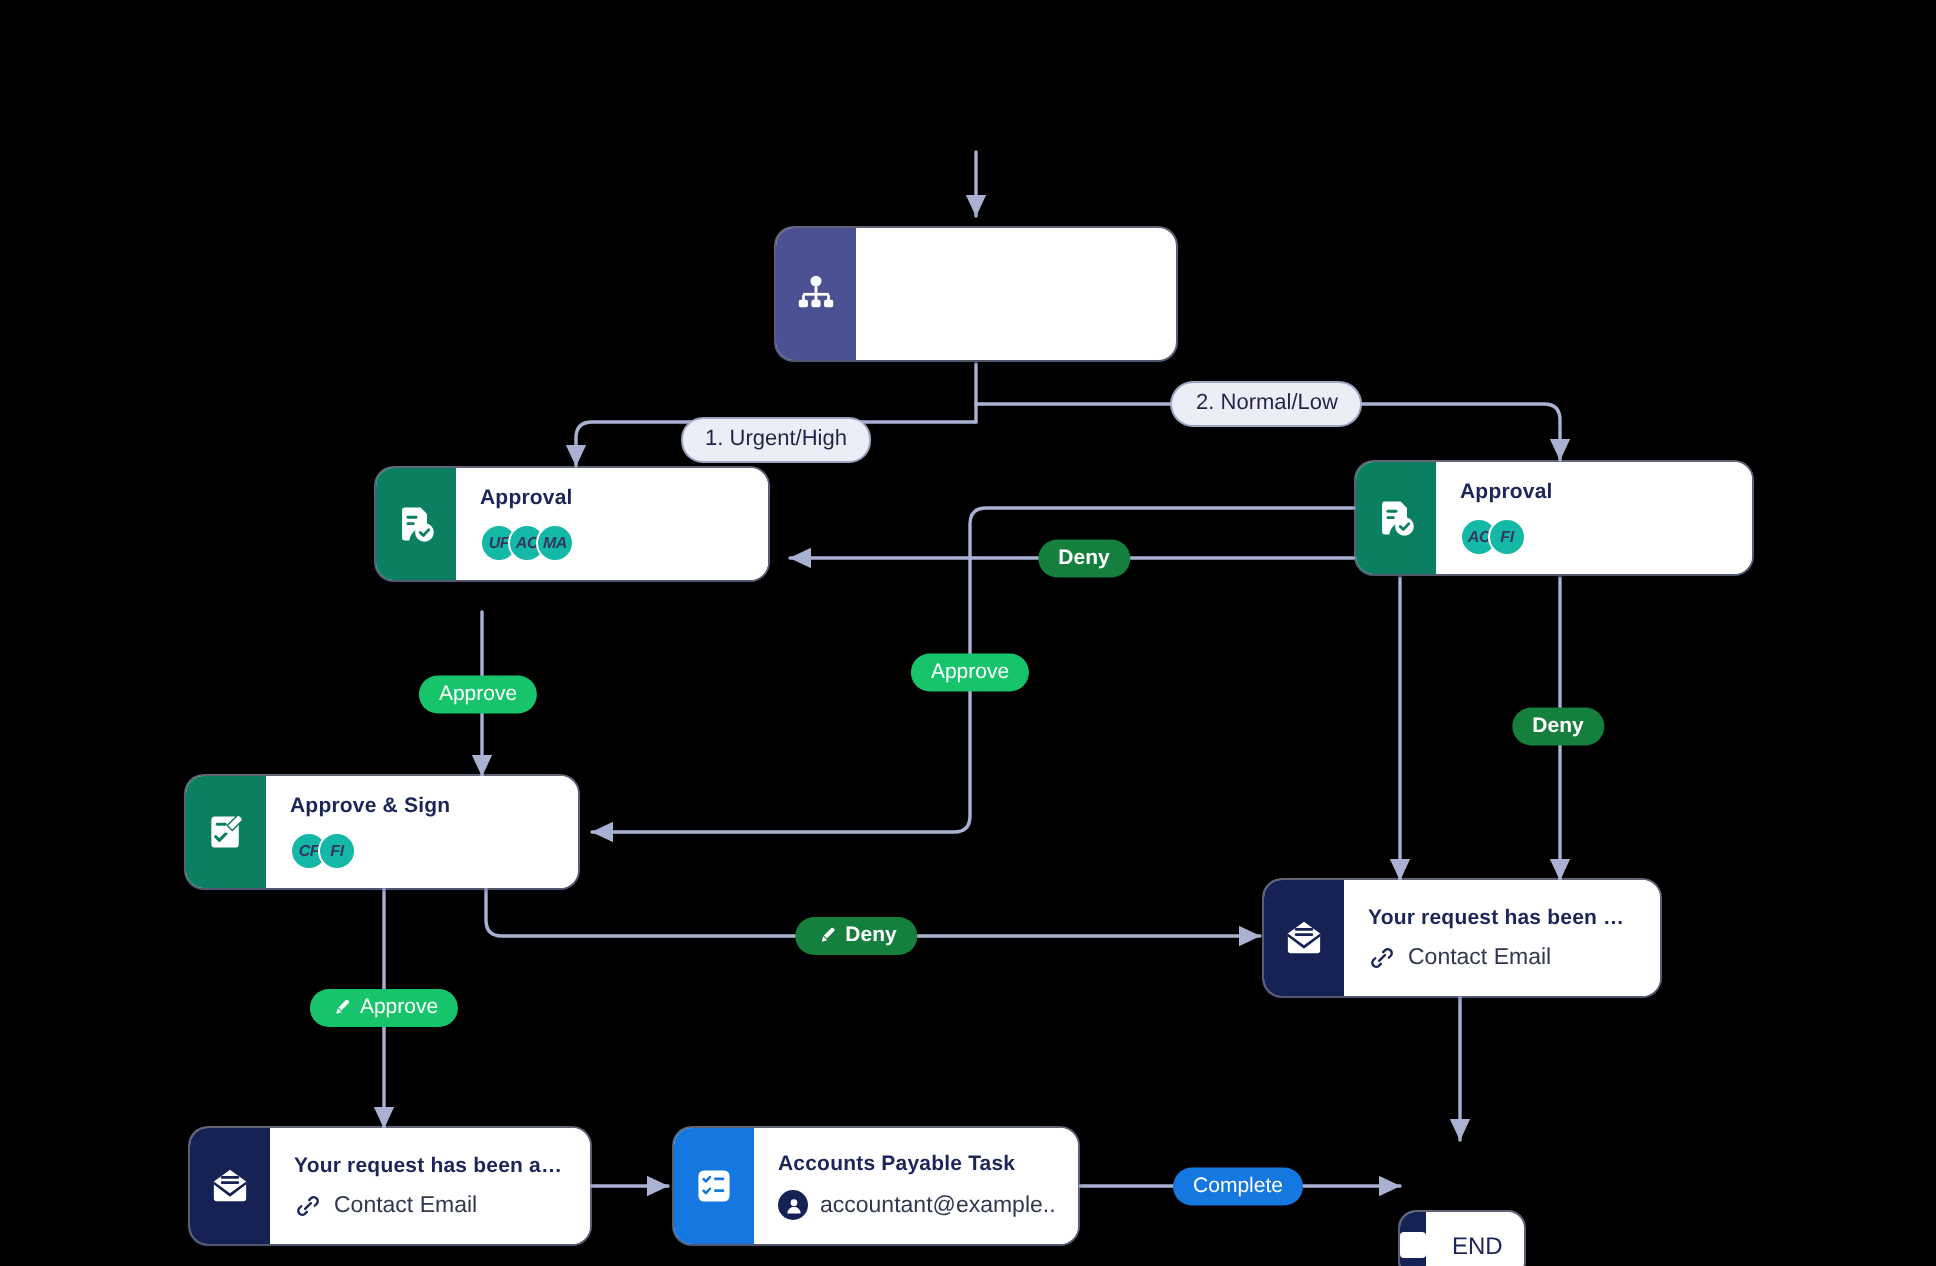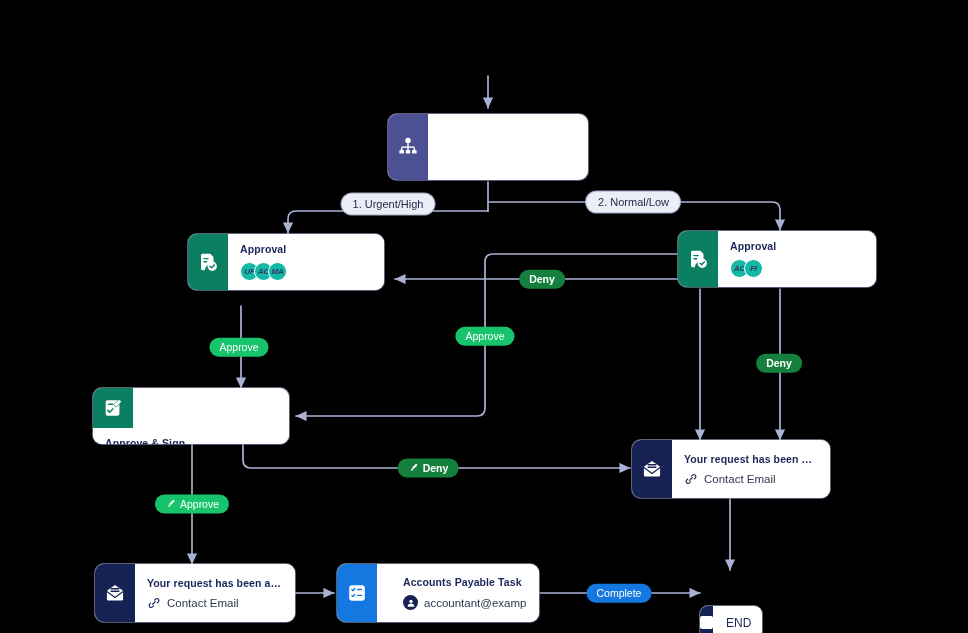--- a/index.html
+++ b/index.html
@@ -240,21 +240,21 @@
     </div>
     <div class="body">
       <div class="title">Approval</div>
       <div class="avatars">
         <span class="avatar">AC</span>
         <span class="avatar">FI</span>
       </div>
     </div>
   </div>
 
-  <div class="node" style="left:93px; top:388px; width:196px; height:56px;flex-direction:column;">
+  <div class="node" style="left:93px; top:388px; width:196px; height:56px;">
     <div class="icon-col c-teal">
       <svg class="glyph" viewBox="0 0 24 24" fill="#fff">
         <rect x="4" y="3.5" width="15" height="17" rx="2"></rect>
         <rect x="6.4" y="7" width="6" height="1.6" rx=".8" fill="#0a7f62"></rect>
         <path d="M6.4 14.6l2 2 3.6-3.8" stroke="#0a7f62" stroke-width="1.7" fill="none" stroke-linecap="round" stroke-linejoin="round"></path>
         <path d="M20.6 4.2l-.9-.9a1.3 1.3 0 0 0-1.8 0l-5.2 5.2 2.7 2.7 5.2-5.2a1.3 1.3 0 0 0 0-1.8z" stroke="#0a7f62" stroke-width=".8"></path>
         <path d="M12.3 9.1l-.9 3.4 3.4-.9z"></path>
       </svg>
     </div>
     <div class="body">
@@ -307,21 +307,21 @@
             <path d="M9.5 14.5l5-5"></path>
             <path d="M13 7l1.7-1.7a3.4 3.4 0 0 1 4.8 4.8L17.8 11.8"></path>
             <path d="M11 17l-1.7 1.7a3.4 3.4 0 0 1-4.8-4.8L6.2 12.2"></path>
           </svg>
         </span>
         <span>Contact Email</span>
       </div>
     </div>
   </div>
 
-  <div class="node" style="left:337px; top:564px; width:202px; height:58px;gap:14px;">
+  <div class="node" style="left:337px; top:564px; width:202px; height:58px;">
     <div class="icon-col c-blue">
       <svg class="glyph" viewBox="0 0 24 24" fill="#fff">
         <rect x="3.5" y="3.5" width="17" height="17" rx="3"></rect>
         <path d="M6.3 8.2l1.3 1.3 2.2-2.4" stroke="#1577e0" stroke-width="1.4" fill="none" stroke-linecap="round" stroke-linejoin="round"></path>
         <path d="M6.3 14.6l1.3 1.3 2.2-2.4" stroke="#1577e0" stroke-width="1.4" fill="none" stroke-linecap="round" stroke-linejoin="round"></path>
         <rect x="12" y="7.4" width="5.6" height="1.5" rx=".7" fill="#1577e0"></rect>
         <rect x="12" y="13.8" width="5.6" height="1.5" rx=".7" fill="#1577e0"></rect>
       </svg>
     </div>
     <div class="body">
@@ -338,21 +338,21 @@
     </div>
   </div>
 
   <div class="end-node" style="left:700px; top:576px; width:62px; height:33px;margin-top:30px;">
     <div class="sq">
         <i></i>
       </div>
     <div class="lbl">END</div>
   </div>
 
-  <div class="pill branch" style="left:388px; top:204px;">
+  <div class="pill branch" style="left:388px; top:220px;border-radius:10px;">
     <span>1. Urgent/High</span>
   </div>
 
   <div class="pill branch" style="left:633px; top:202px;padding-left:12px;">
     <span>2. Normal/Low</span>
   </div>
 
   <div class="pill approve" style="left:239px; top:347px;">
     <span>Approve</span>
   </div>

